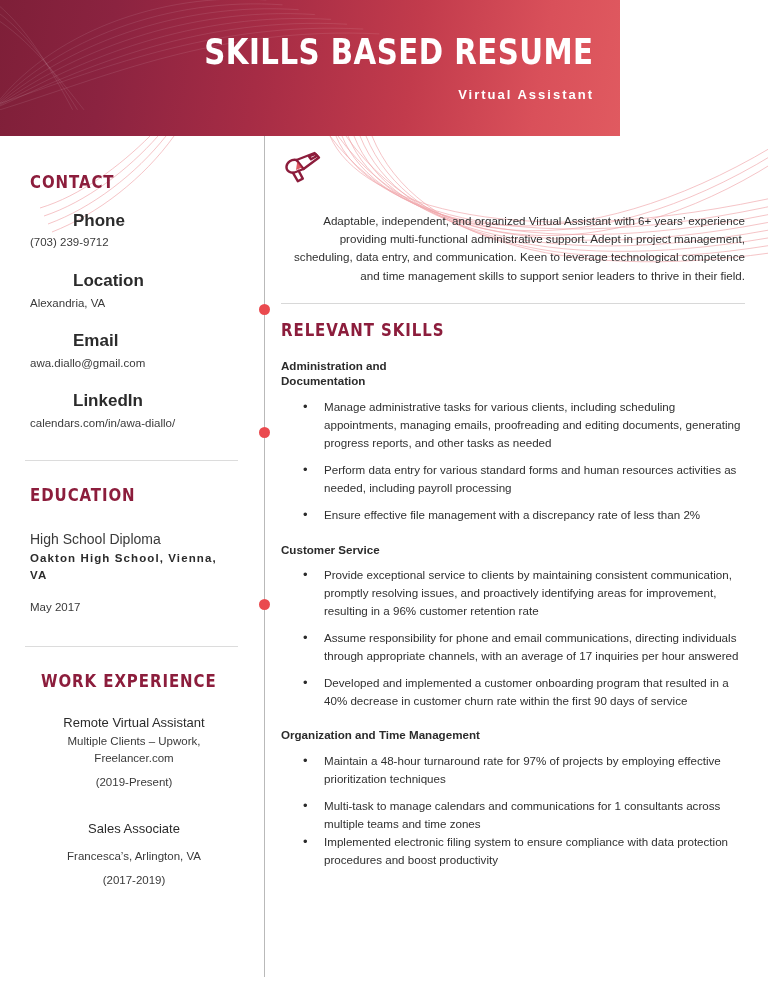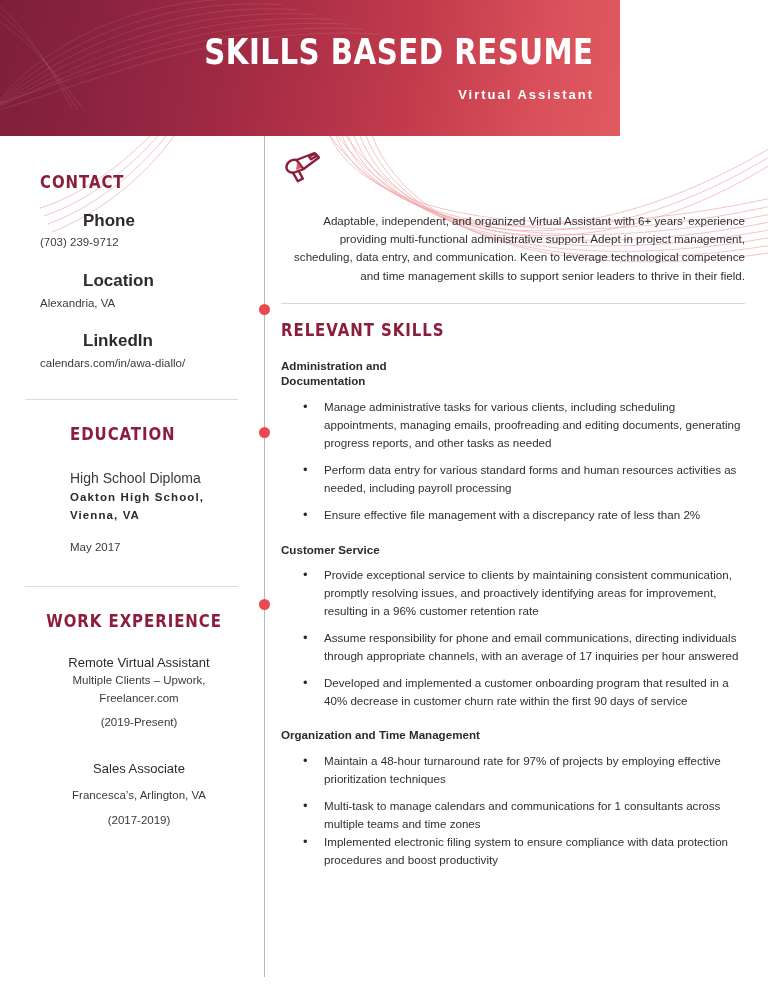--- a/index.html
+++ b/index.html
@@ -110,21 +110,21 @@
   
   .sidebar {
     position: absolute;
     left: 0;
     top: 0;
     width: 264px;
     padding: 0;
     box-sizing: border-box;
     z-index: 2;
   }
-  .side-pad { padding: 0 26px 0 40px; }
+  .side-pad { padding: 0 26px 0 30px; }
 
   .sec-head {
     font-family: "Liberation Sans Narrow", "DejaVu Sans Condensed", "Liberation Sans", sans-serif;
     font-weight: bold;
     font-size: 17.5px;
     letter-spacing: 1.0px;
     color: #8c1d3c;
     transform: scaleX(0.95);
     transform-origin: left center;
     white-space: nowrap;
@@ -308,28 +308,32 @@
 
       <div class="field">
         <div class="field-label">Phone</div>
         <div class="field-value">(703) 239-9712</div>
       </div>
       <div class="field">
         <div class="field-label">Location</div>
         <div class="field-value">Alexandria, VA</div>
       </div>
       <div class="field">
+        <div class="field-label">Email</div>
+        <div class="field-value">awa.diallo@gmail.com</div>
+      </div>
+      <div class="field">
         <div class="field-label">LinkedIn</div>
         <div class="field-value">calendars.com/in/awa-diallo/</div>
       </div>
     </div>
 
     <div class="hr" style="margin-top:27px;"></div>
 
-    <div class="side-pad" style="padding-top:24px;margin-left:30px;">
+    <div class="side-pad" style="padding-top:24px;">
       <div class="sec-head">EDUCATION</div>
       <div style="margin-top:24px;">
         <div class="edu-degree">High School Diploma</div>
         <div class="edu-school">Oakton High School, Vienna, VA</div>
         <div class="edu-date">May 2017</div>
       </div>
     </div>
 
     <div class="hr" style="margin-top:33px;"></div>
 

